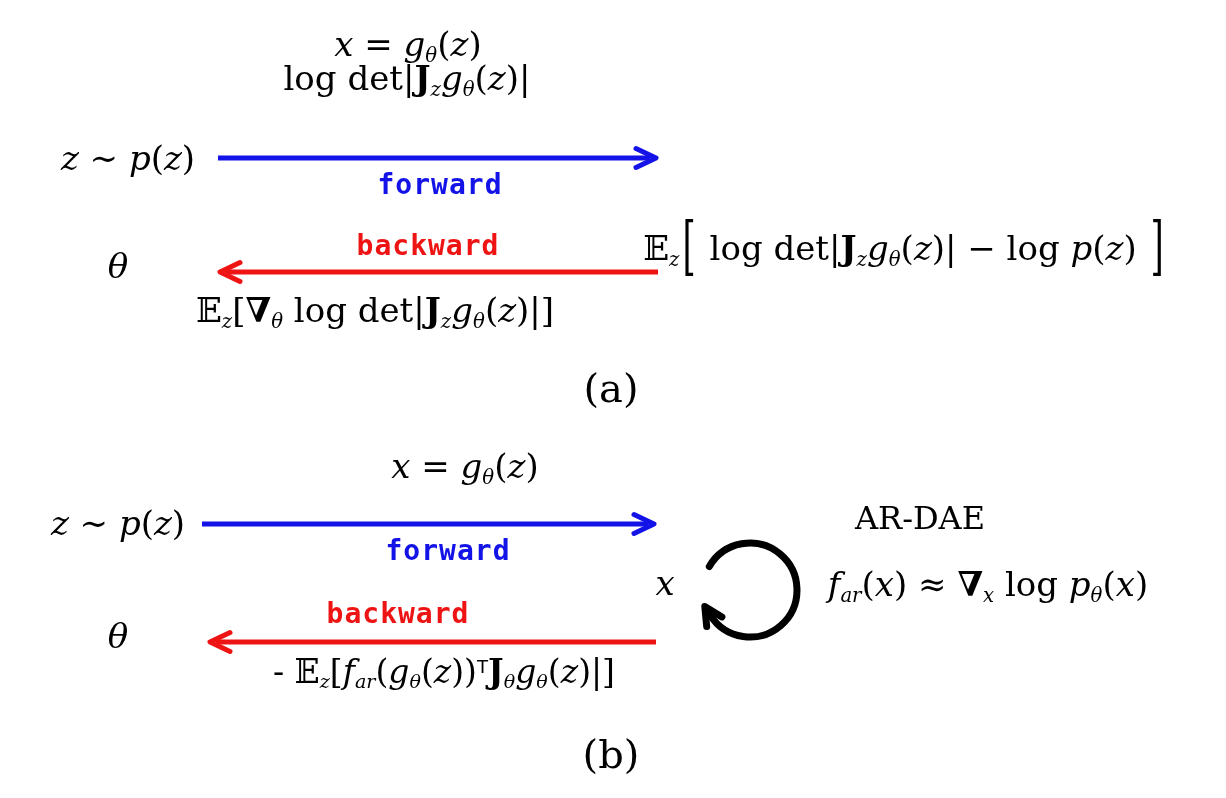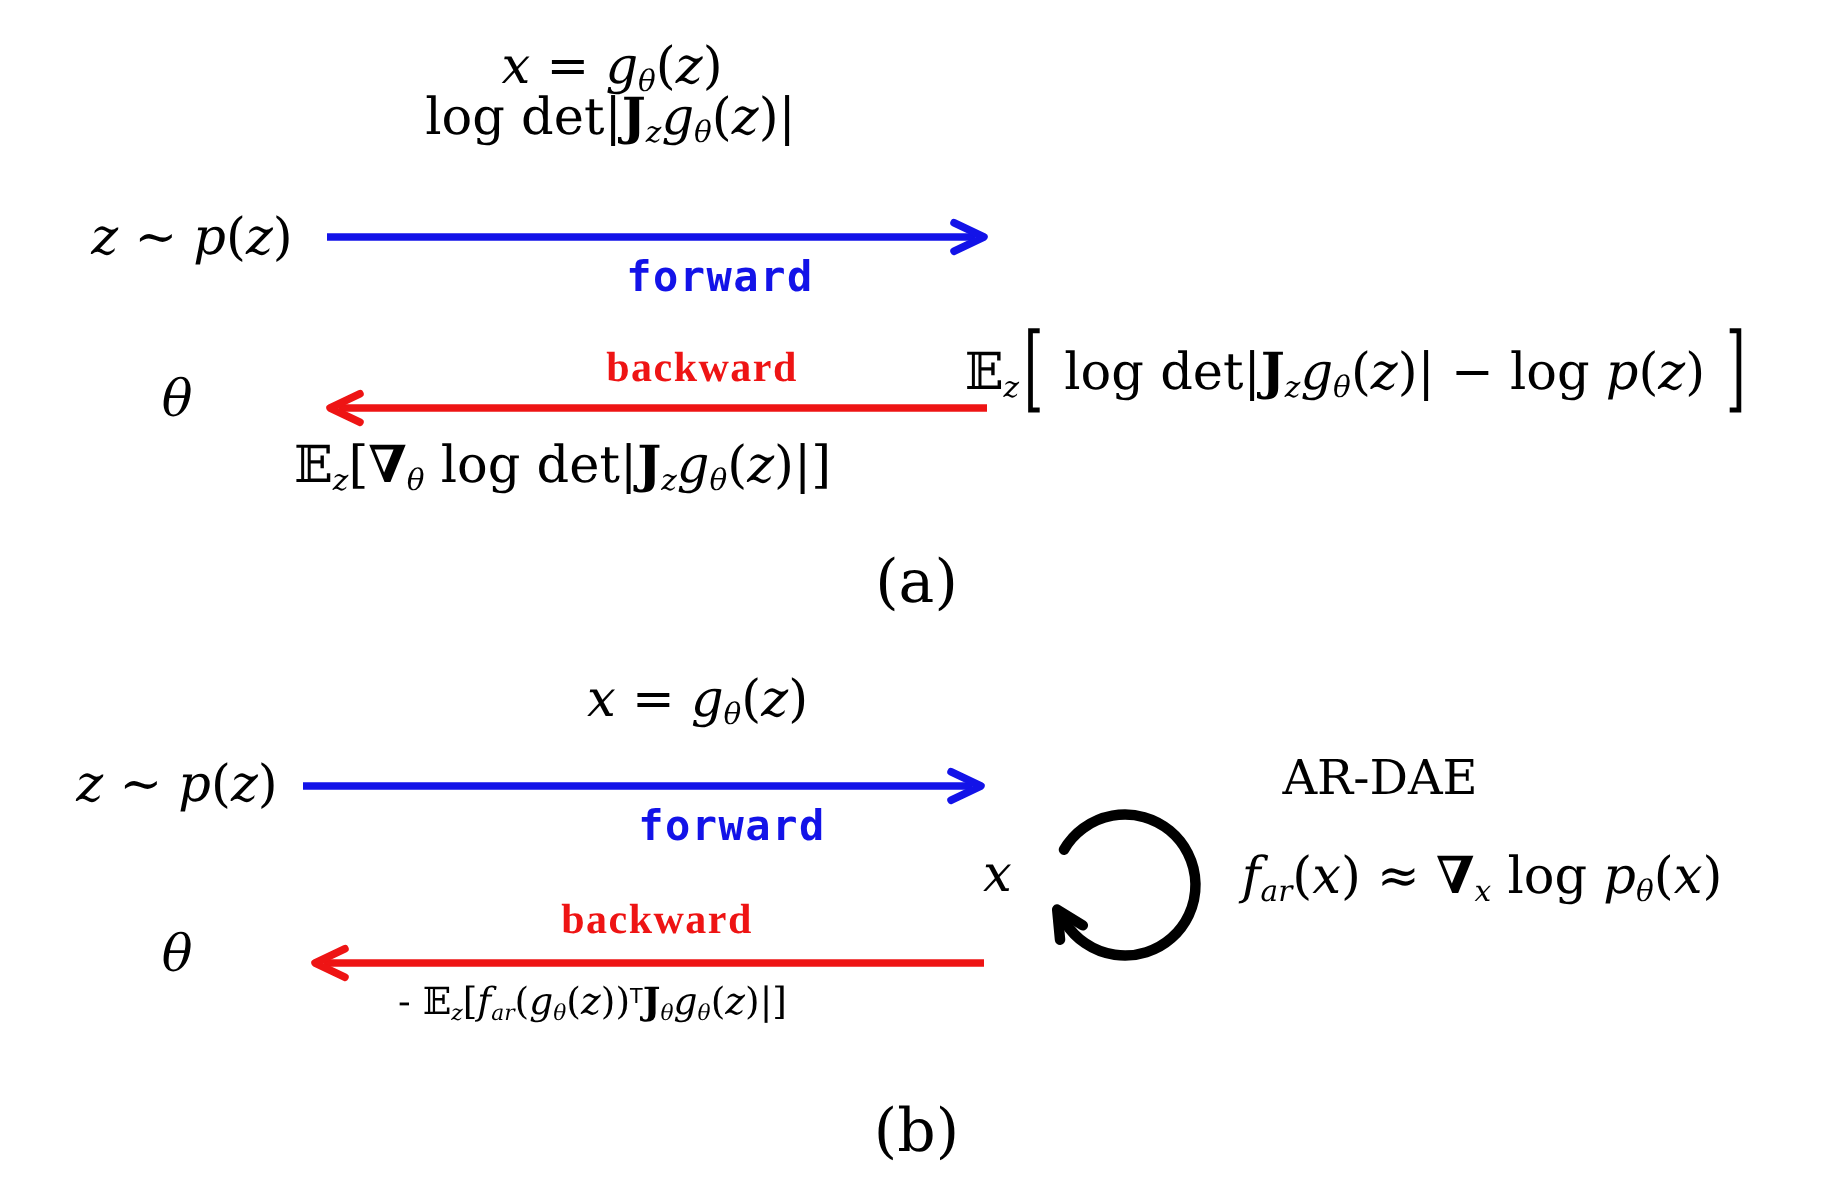--- a/index.html
+++ b/index.html
@@ -8,27 +8,27 @@
   .canvas {
     position:relative; width:1226px; height:798px; background:var(--bg);
     color:var(--ink);
     font-family:"DejaVu Serif","DejaVu Sans","Liberation Serif",serif;
     overflow:hidden;
   }
   .layer { position:absolute; inset:0; }
   .pos { position:absolute; white-space:nowrap; }
   .ctr { text-align:center; }
   .math { font-size:34px; line-height:1.18; }
-  .math-sm { font-size:25px; line-height:1.18; }
+  .math-sm { font-size:33px; line-height:1.18;text-align:right; }
   .mono {
     font-family:"DejaVu Sans Mono","Liberation Mono",monospace;
-    font-weight:bold; font-size:28px; letter-spacing:1px; line-height:1.1;margin-left:40px;
+    font-weight:bold; font-size:28px; letter-spacing:1px; line-height:1.1;
   }
   .fwd { color:var(--fwd); }
-  .bwd { color:var(--bwd);font-family:Liberation Serif, serif; }
+  .bwd { color:var(--bwd); }
   .caption { font-size:40px; line-height:1.1; }
   .ardae-title { font-size:32px; line-height:1.15; }
   
   .tk-r { font-style:normal; }
   .tk-i { font-style:italic; }
   .tk-b { font-style:normal; font-weight:700; }
   .tk-sub { font-size:0.58em; font-style:italic; vertical-align:-0.28em; }
   .tk-sup { font-size:0.55em; font-style:normal; vertical-align:0.55em;
             font-family:"DejaVu Sans","Liberation Sans",sans-serif; }
   .tk-big { display:inline-block; transform:scaleY(1.85); transform-origin:50% 55%;

